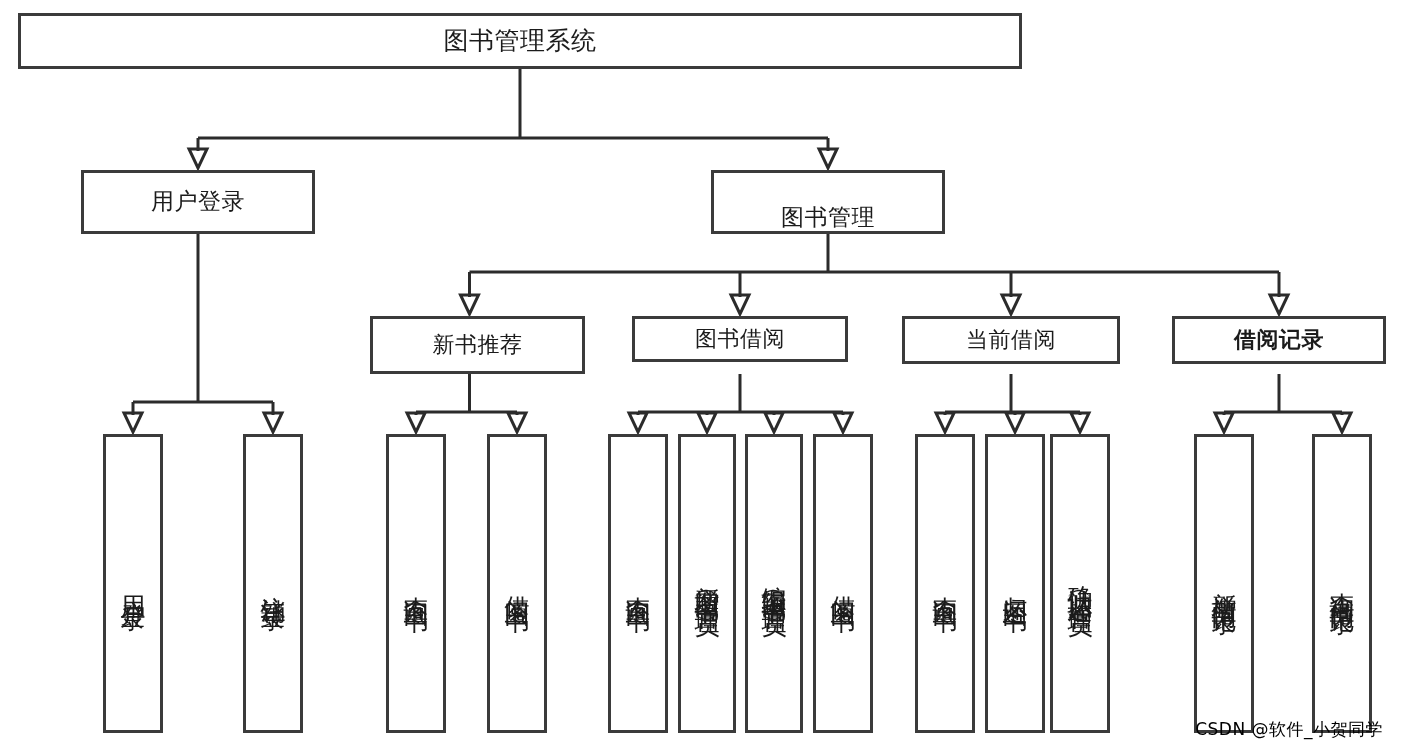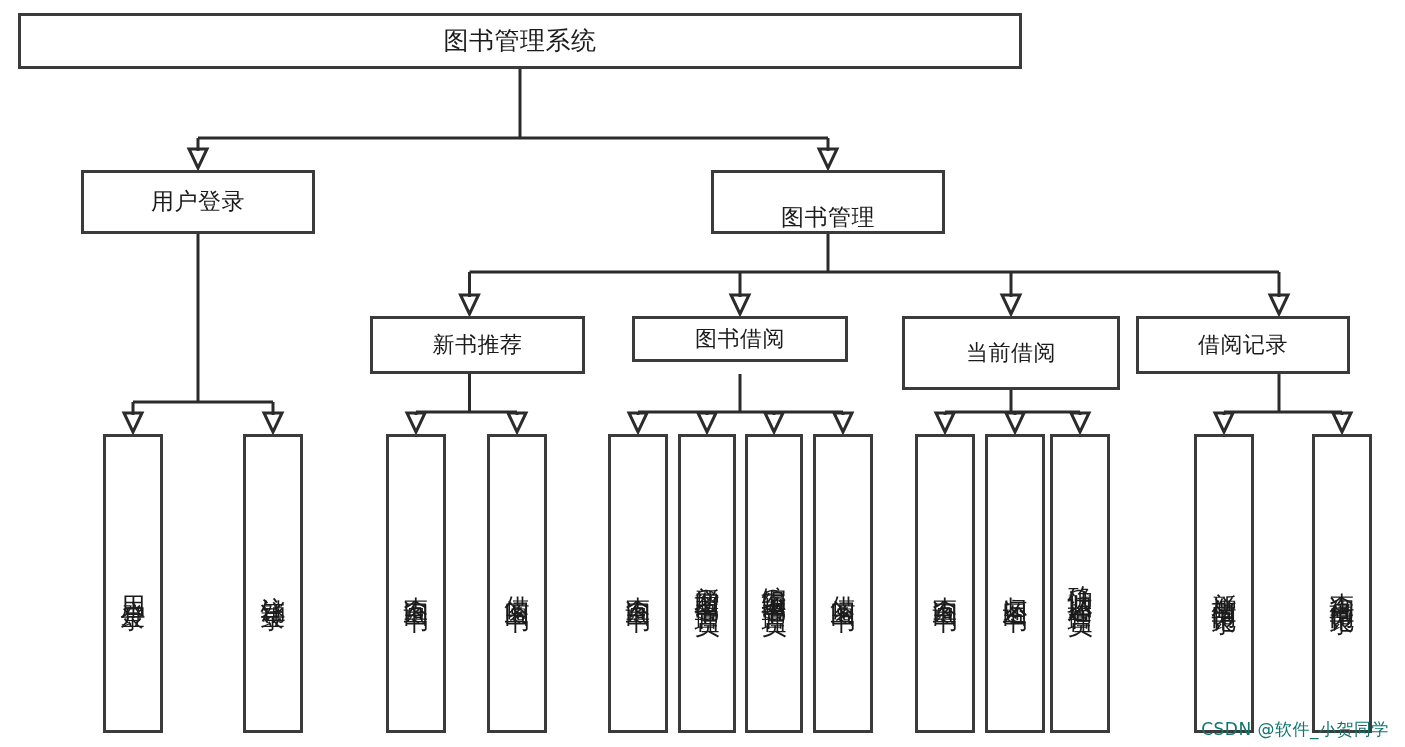--- a/index.html
+++ b/index.html
@@ -69,24 +69,24 @@
     stroke-width: 3;
     fill: none;
   }
   .arrow-head {
     fill: #2b2b2b;
     stroke: none;
   }
 
   #watermark {
     position: absolute;
-    right: 16px;
+    right: 22px;
     bottom: 6px;
     font-size: 17px;
-    color: #0f766e;
+    color: #000000;
     letter-spacing: 0.5px;
     user-select: none;
     white-space: nowrap;
   }
 </style>
 </head>
 <body>
 
 <div id="diagram-root">
 
@@ -162,24 +162,24 @@
   <div class="node level-1" style="left:711px; top:170px; width:234px; height:64px;align-items:flex-end;">
     <span class="node-label">图书管理</span>
   </div>
 
   <div class="node level-2" style="left:370px; top:316px; width:215px; height:58px;">
     <span class="node-label">新书推荐</span>
   </div>
   <div class="node level-2" style="left:632px; top:316px; width:216px; height:46px;">
     <span class="node-label">图书借阅</span>
   </div>
-  <div class="node level-2" style="left:902px; top:316px; width:218px; height:74px;">
+  <div class="node level-2" style="left:902px; top:316px; width:218px; height:48px;">
     <span class="node-label">当前借阅</span>
   </div>
-  <div class="node level-2" style="left:1136px; top:316px; width:214px; height:58px;">
+  <div class="node level-2" style="left:1172px; top:316px; width:214px; height:48px;font-weight:bold;">
     <span class="node-label">借阅记录</span>
   </div>
 
   <div id="leaf-layer">
       <div class="node leaf" style="left: 103px; top: 434px; width: 60px; height: 299px;">
         <span class="node-label">用户登录</span>
       </div>
       <div class="node leaf" style="left: 243px; top: 434px; width: 60px; height: 299px;">
         <span class="node-label">注销登录</span>
       </div>

